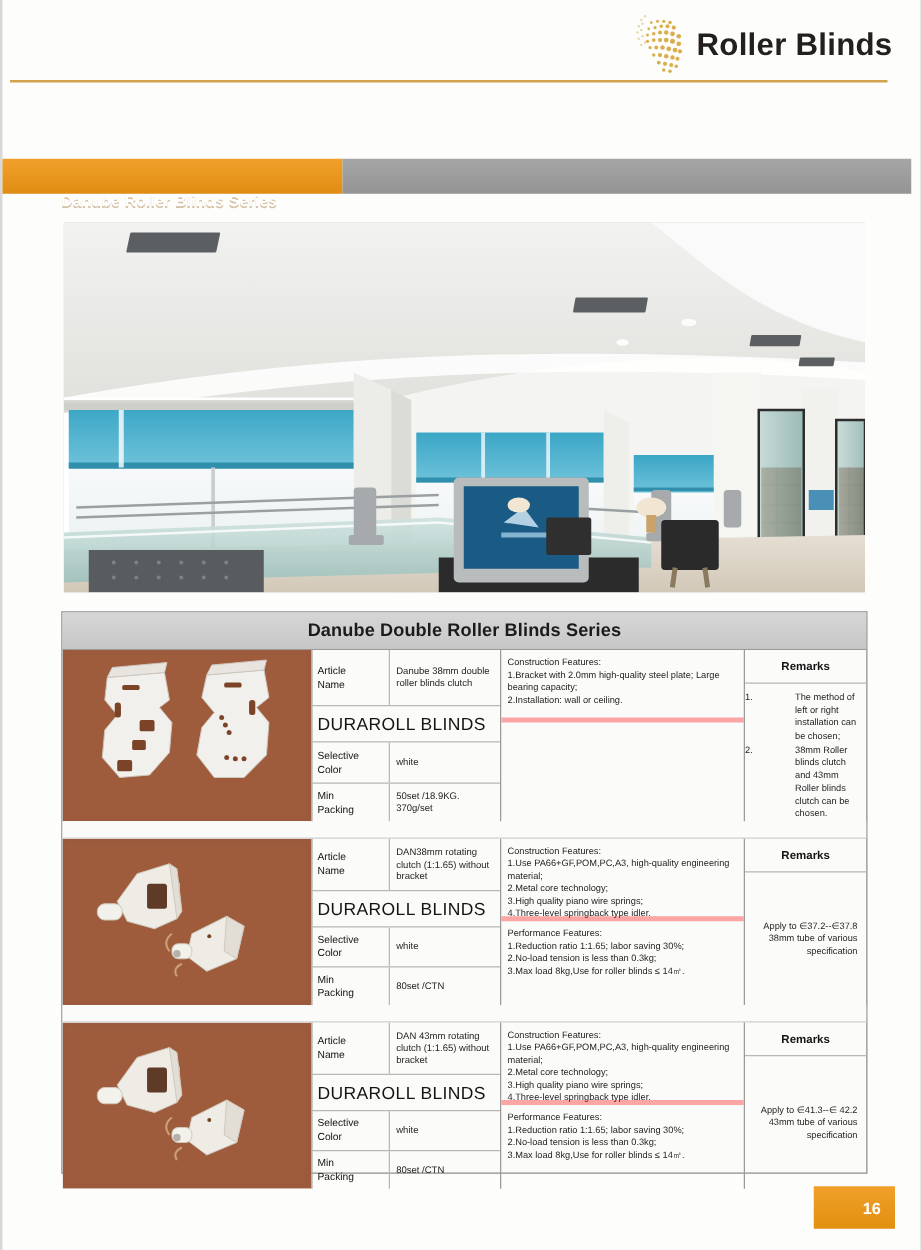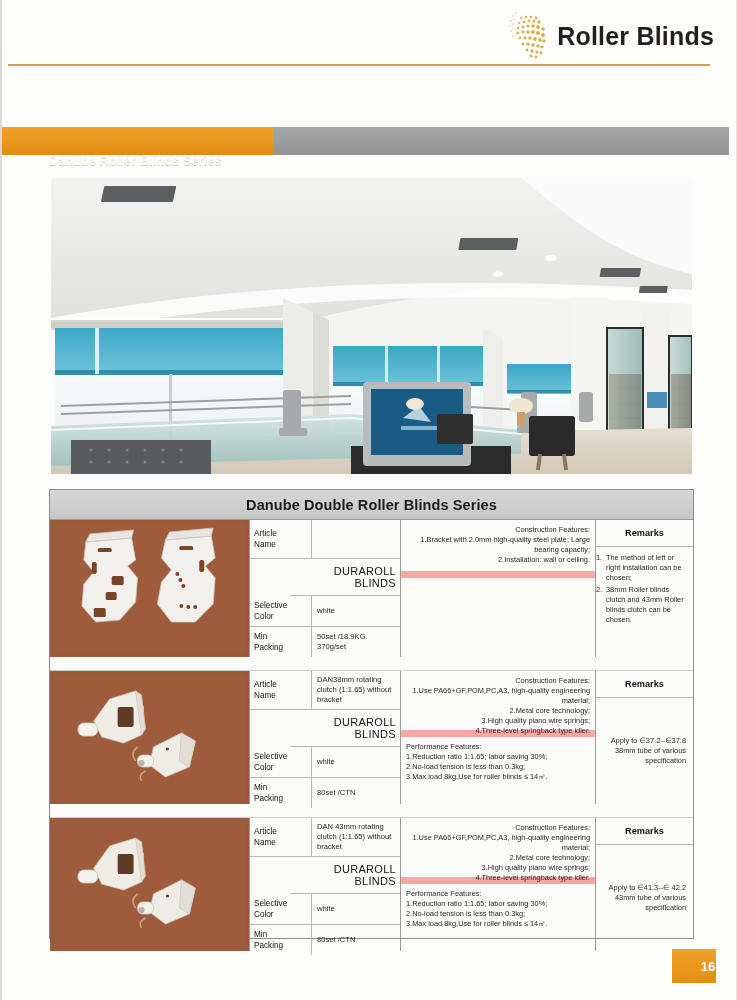--- a/index.html
+++ b/index.html
@@ -103,48 +103,48 @@
     font-size: 8.2px; font-weight: normal; color: #141414;
     padding: 4px 4px; line-height: 1.35;
     display: flex; align-items: center;
   }
   .spec-val {
     flex: 1; padding: 4px 5px; font-size: 7.6px; color: #1f1f1f;
     display: flex; align-items: center; line-height: 1.3;
   }
   .brand-cell {
     border-bottom: 1px solid #b8b8b8;
-    padding: 6px 4px; text-align: right;
-    font-size: 11px; color: #141414; letter-spacing: .3px; margin-left: 40px;
+    padding: 6px 4px; text-align: left;
+    font-size: 14px; color: #141414; letter-spacing: .3px;
   }
   .spec-tall { flex: 1; }
 
   .feat-block { padding: 5px 5px 4px 5px; font-size: 7.4px; line-height: 1.34; color: #1f1f1f; }
-  .feat-sep { border-bottom: 7px solid #fca5a5; text-align: right; }
+  .feat-sep { border-bottom: 4px solid #fca5a5; }
   .feat-na { padding: 18px 6px; font-size: 7.8px; color: #1f1f1f; }
 
   .rem-head {
     border-bottom: 1px solid #b8b8b8;
     display: flex; align-items: center; justify-content: center;
     font-size: 9.2px; font-weight: bold; color: #141414;
     padding: 8px 2px;
   }
   .rem-body {
     flex: 1; padding: 6px 7px; font-size: 7.4px; line-height: 1.38; color: #1f1f1f;
   }
   .rem-body.center { display: flex; align-items: center; justify-content: center; text-align: right; }
   .rem-list { padding-left: 0; }
   .rem-list .li { display: flex; margin-bottom: 1px; }
   .rem-list .li .n { flex: 0 0 10px; }
-  .rem-list .li .t { flex: 1; }
+  .rem-list .li .t { flex: 1; margin-left: 30px; }
 
   
   .pagenum {
     position: absolute; right: 20px; bottom: 17px;
-    width: 44px; height: 34px;
+    width: 65px; height: 34px;
     background: linear-gradient(to bottom, #f0a02a, #e2900f);
     display: flex; align-items: center; justify-content: center;
     color: #ffffff; font-size: 13px; font-weight: bold; padding-left: 28px;
   }
 </style>
 </head>
 <body>
 
 <div class="page">
 
@@ -403,20 +403,21 @@
       </div>
 
       <div class="col-spec">
         <div class="spec-row" style="height:48px;">
           <div class="spec-label">
             <span style="display:block;">
               <span>Article</span><br>
               <span>Name</span>
             </span>
           </div>
+          <div class="spec-val">Danube   38mm double roller blinds clutch</div>
         </div>
         <div class="brand-cell">DURAROLL BLINDS</div>
         <div class="spec-row" style="height:35px;">
           <div class="spec-label">
             <span style="display:block;">
               <span>Selective</span><br>
               <span>Color</span>
             </span>
           </div>
           <div class="spec-val">white</div>

